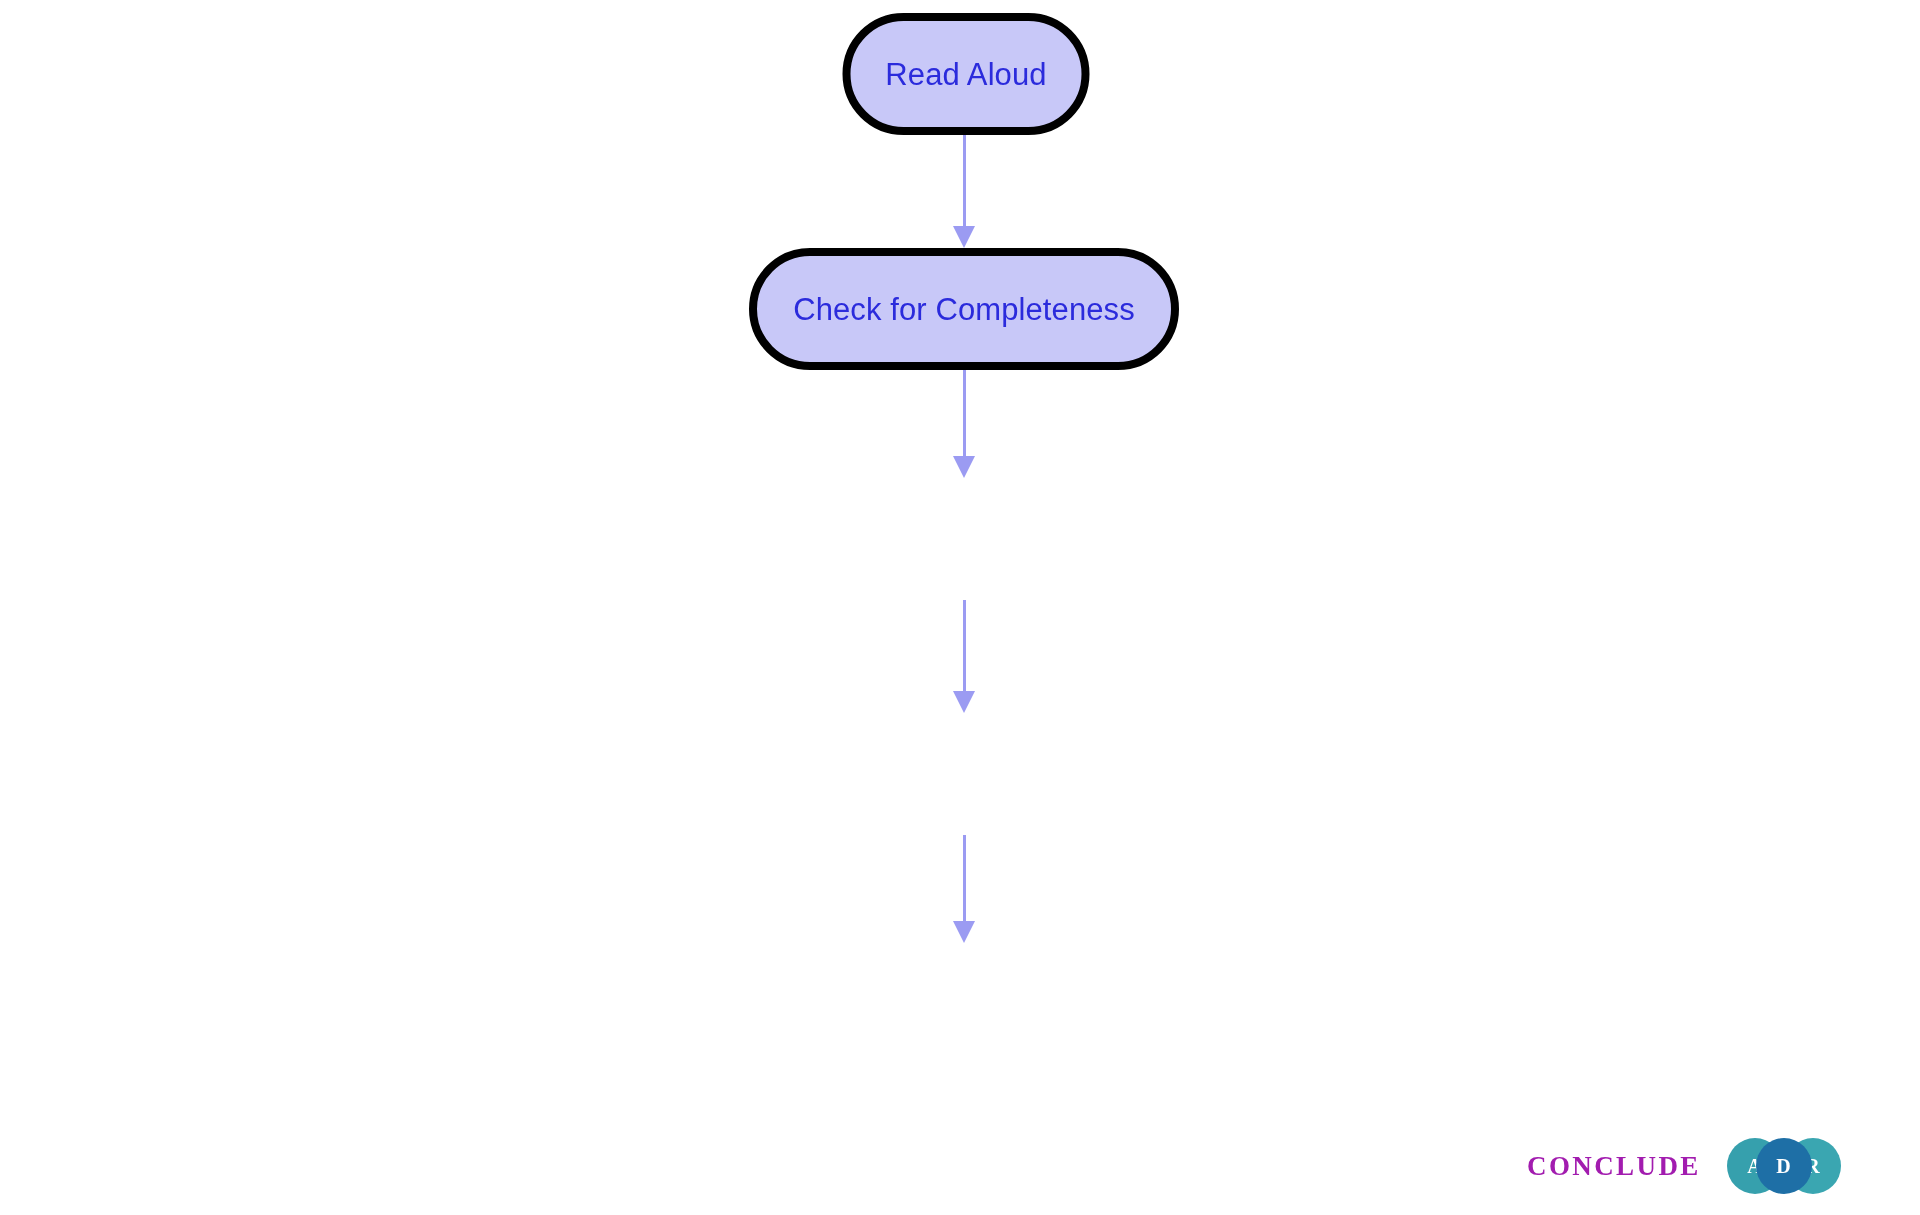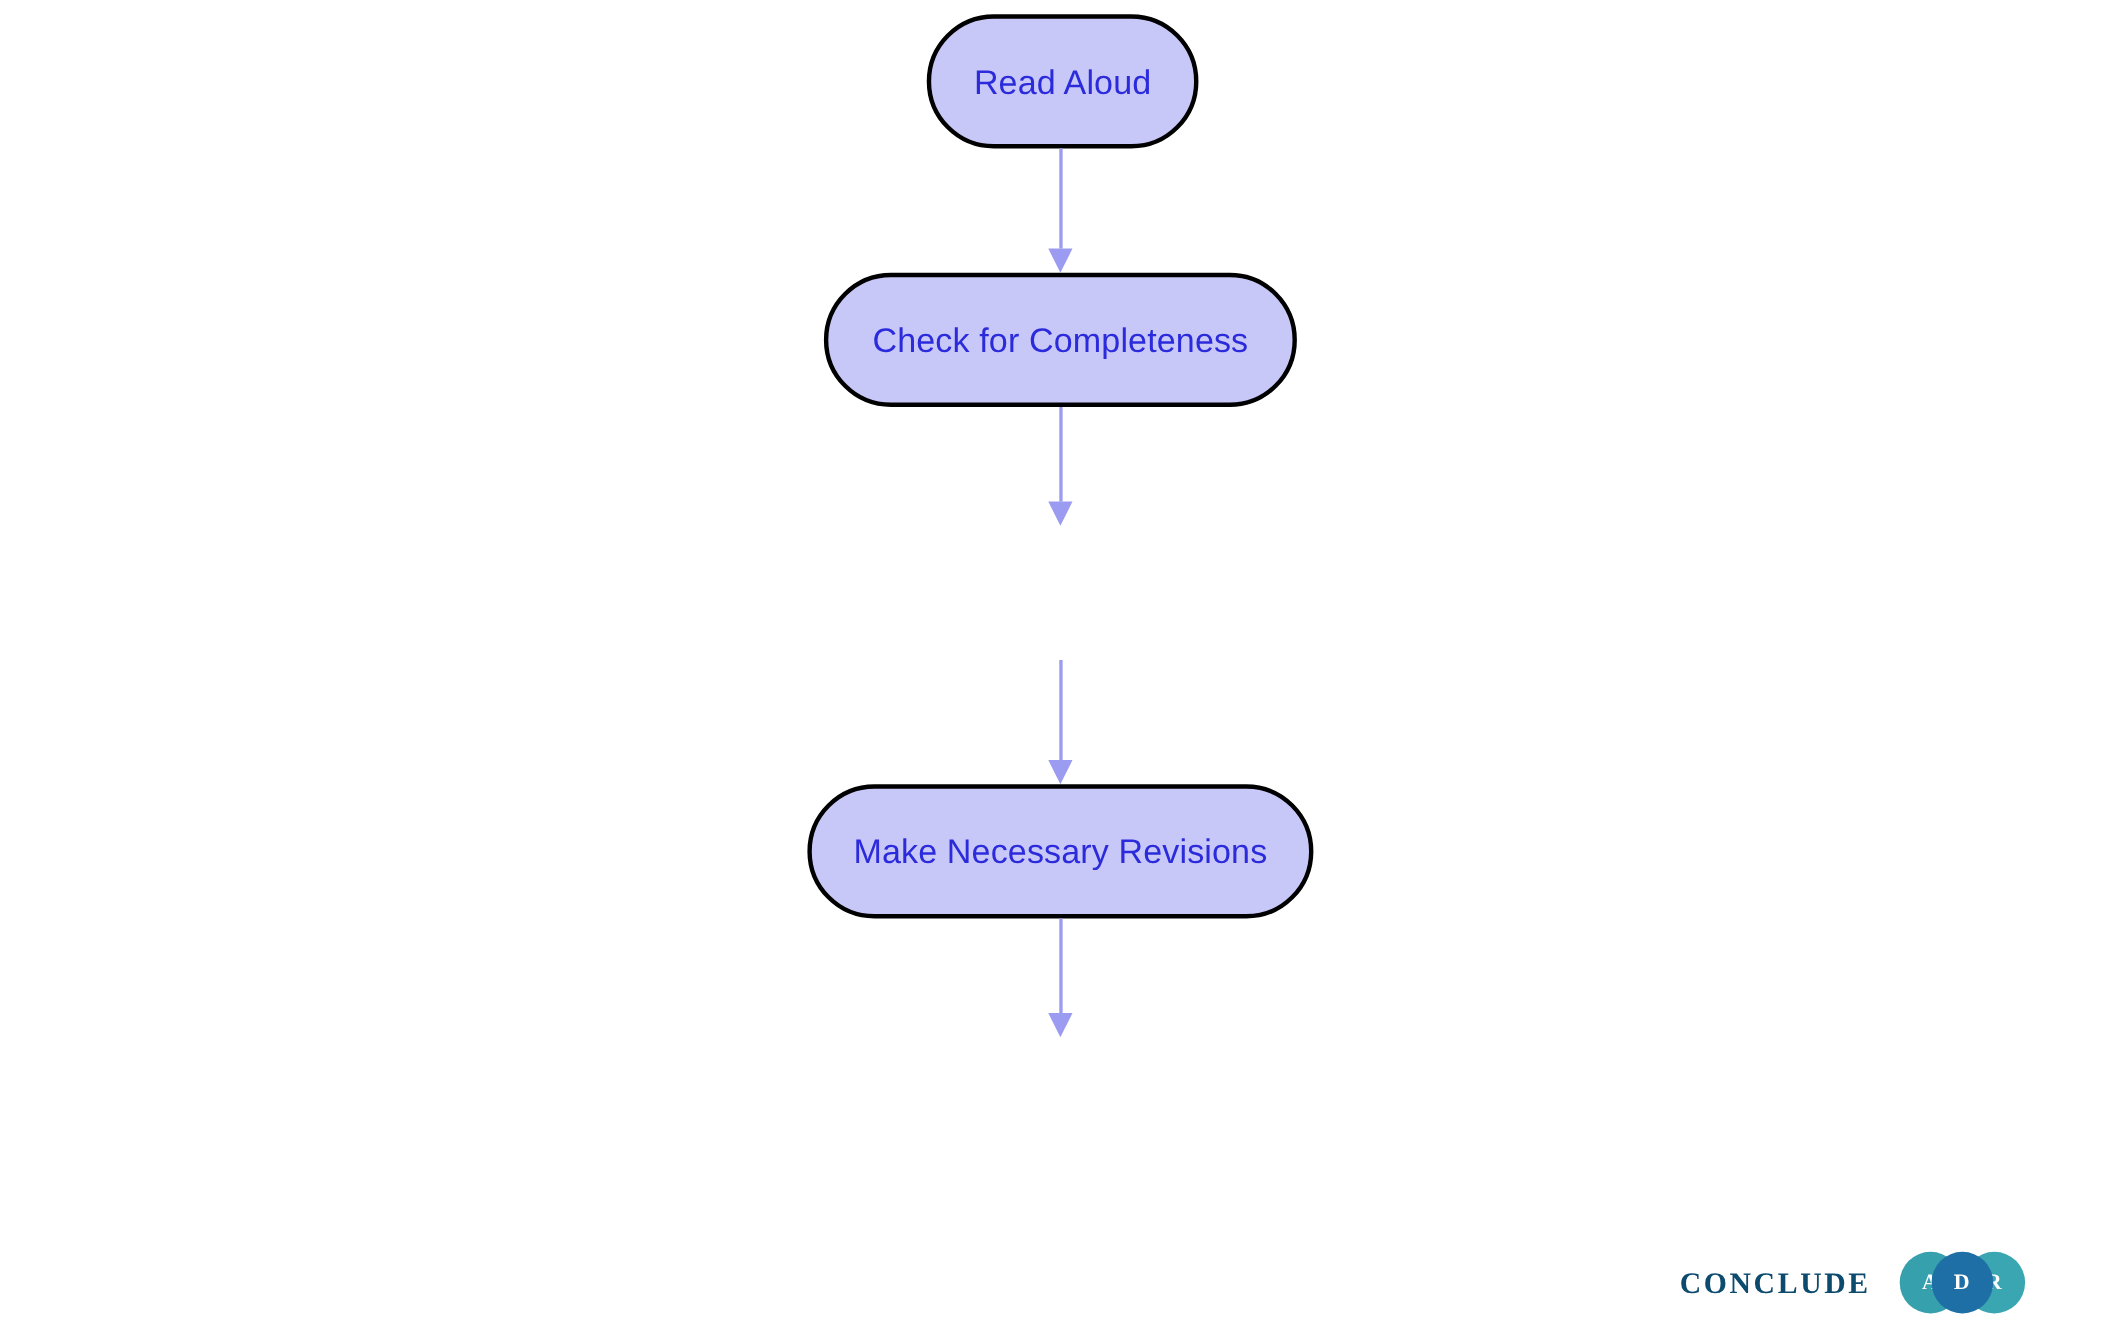--- a/index.html
+++ b/index.html
@@ -25,21 +25,21 @@
     height: 1100px;
   }
 
   .node {
     position: absolute;
     box-sizing: border-box;
     display: flex;
     align-items: center;
     justify-content: center;
     background: #c8c8f8;
-    border: 4px solid #000000;
+    border: 8px solid #000000;
     border-radius: 9999px;
     transform: translateX(-50%);
   }
 
   .node-label {
     color: #2b2bdc;
     font-family: "Liberation Sans", sans-serif;
     font-size: 31px;
     font-weight: 400;
     letter-spacing: 0.1px;
@@ -79,21 +79,21 @@
     top: 1138px;
     display: flex;
     align-items: center;
     height: 56px;
   }
   #logo-wordmark {
     font-family: "Liberation Serif", serif;
     font-weight: 700;
     font-size: 27px;
     letter-spacing: 2.4px;
-    color: #0c4a6e;
+    color: #a21caf;
     line-height: 1;
     white-space: nowrap;
   }
   #logo-circles {
     position: relative;
     margin-left: 26px;
     width: 114px;
     height: 56px;
   }
   .logo-circle {
@@ -137,23 +137,20 @@
     <div class="shaft" style="height:86px;"></div>
     <div class="head" style="top:86px;"></div>
   </div>
 
 
   <div class="connector" style="left:964px; top:600px; height:113px;">
     <div class="shaft" style="height:91px;"></div>
     <div class="head" style="top:91px;"></div>
   </div>
 
-  <div class="node" style="left:964px; top:713px; width:460px; height:122px;">
-    <span class="node-label">Make Necessary Revisions</span>
-  </div>
 
   <div class="connector" style="left:964px; top:835px; height:108px;">
     <div class="shaft" style="height:86px;"></div>
     <div class="head" style="top:86px;"></div>
   </div>
 
 
 </div>
 
 <div id="logo">

